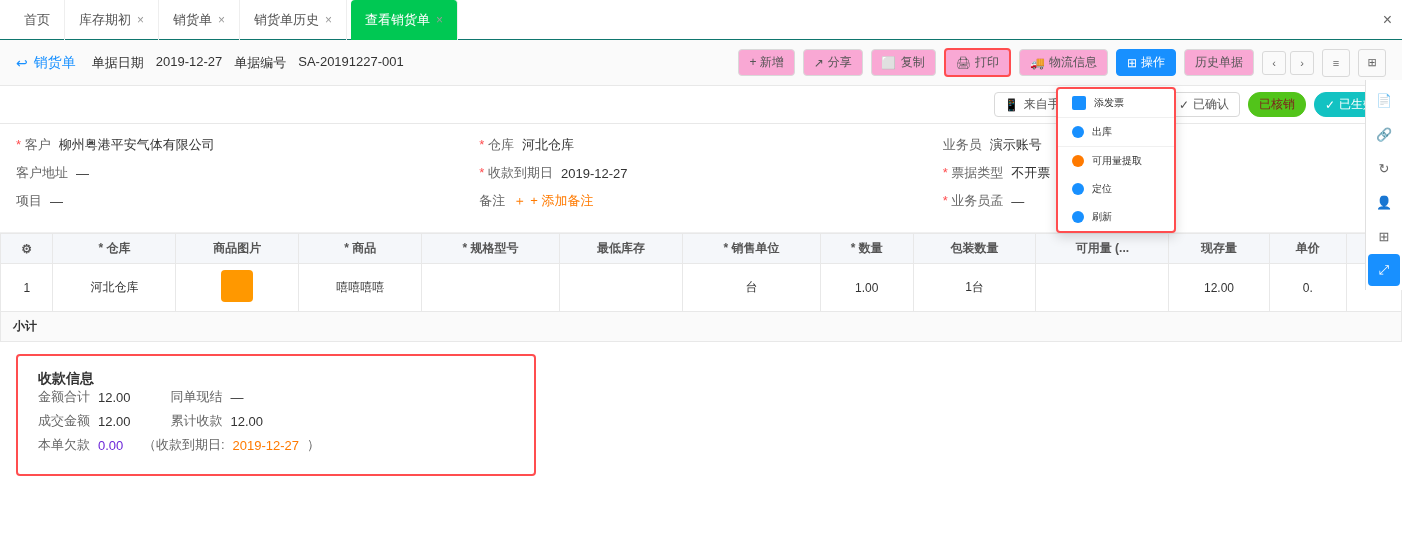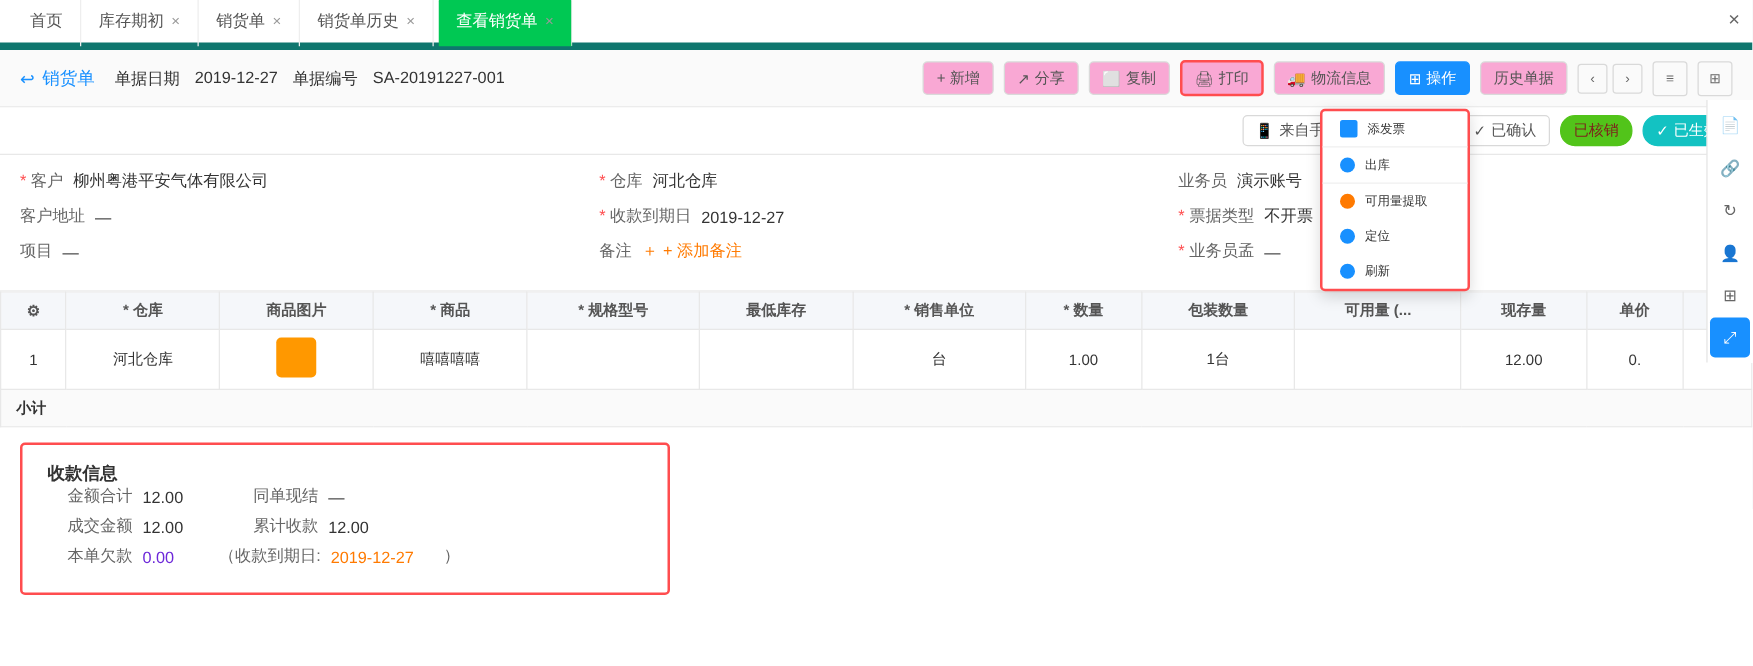--- a/index.html
+++ b/index.html
@@ -1,21 +1,21 @@
 <!DOCTYPE html>
 <html><head>
   <meta charset="utf-8">
   <style>
     * { box-sizing: border-box; margin: 0; padding: 0; }
     body { font-family: 'Microsoft YaHei', Arial, sans-serif; font-size: 13px; background: #f0f2f5; color: #333; }
 
     
     .tab-bar {
       display: flex; align-items: center; background: #fff;
-      border-bottom: 6px solid #0f766e; padding: 12px 10px;
+      border-bottom: 1px solid #0f766e; padding: 12px 10px;
       height: 40px; position: relative;
     }
     .tab-item {
       display: flex; align-items: center; padding: 0 14px;
       height: 40px; cursor: pointer; font-size: 13px;
       border-right: 1px solid #eee; color: #555;
       position: relative;
     }
     .tab-item .close-btn {
       margin-left: 6px; color: #999; font-size: 12px; cursor: pointer;
@@ -101,21 +101,21 @@
 
     
     .summary-box {
       border: 2px solid #ff4d4f; border-radius: 4px;
       margin: 12px 16px; padding: 14px 20px;
       max-width: 520px; background: #fff;
     }
     .summary-title { font-weight: bold; font-size: 14px; }
     .summary-row { display: flex; gap: 40px; margin-bottom: 6px; }
     .summary-item { display: flex; align-items: center; gap: 8px; }
-    .summary-label { color: #666; margin-left: 16px; }
+    .summary-label { color: #666; }
     .summary-value { color: #333; }
     .summary-value.red { color: #6d28d9; }
     .summary-value.orange { color: #ff7a00; }
 
     
     .dropdown-menu {
       position: absolute; top: 38px; right: 0;
       background: #fff; border: 2px solid #ff4d4f;
       border-radius: 4px; z-index: 1000; min-width: 120px;
       box-shadow: 0 4px 12px rgba(0,0,0,0.15);

